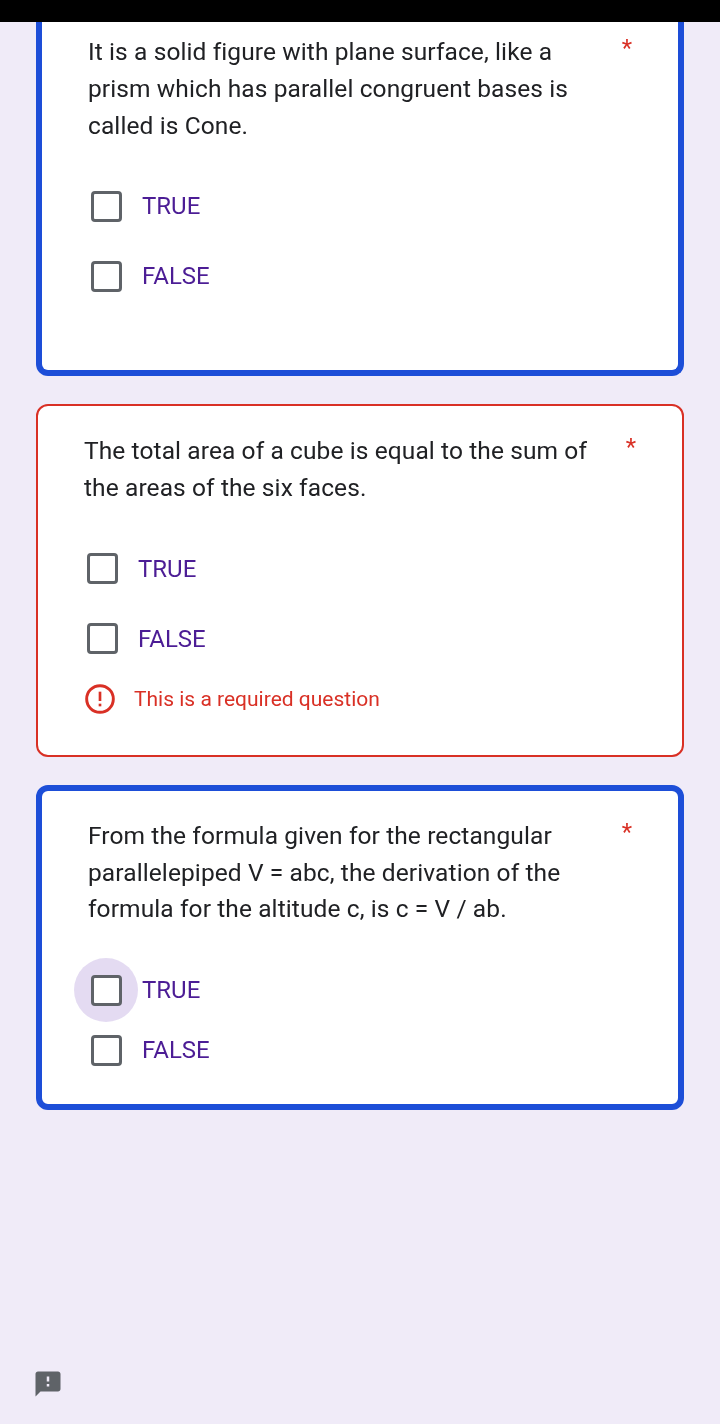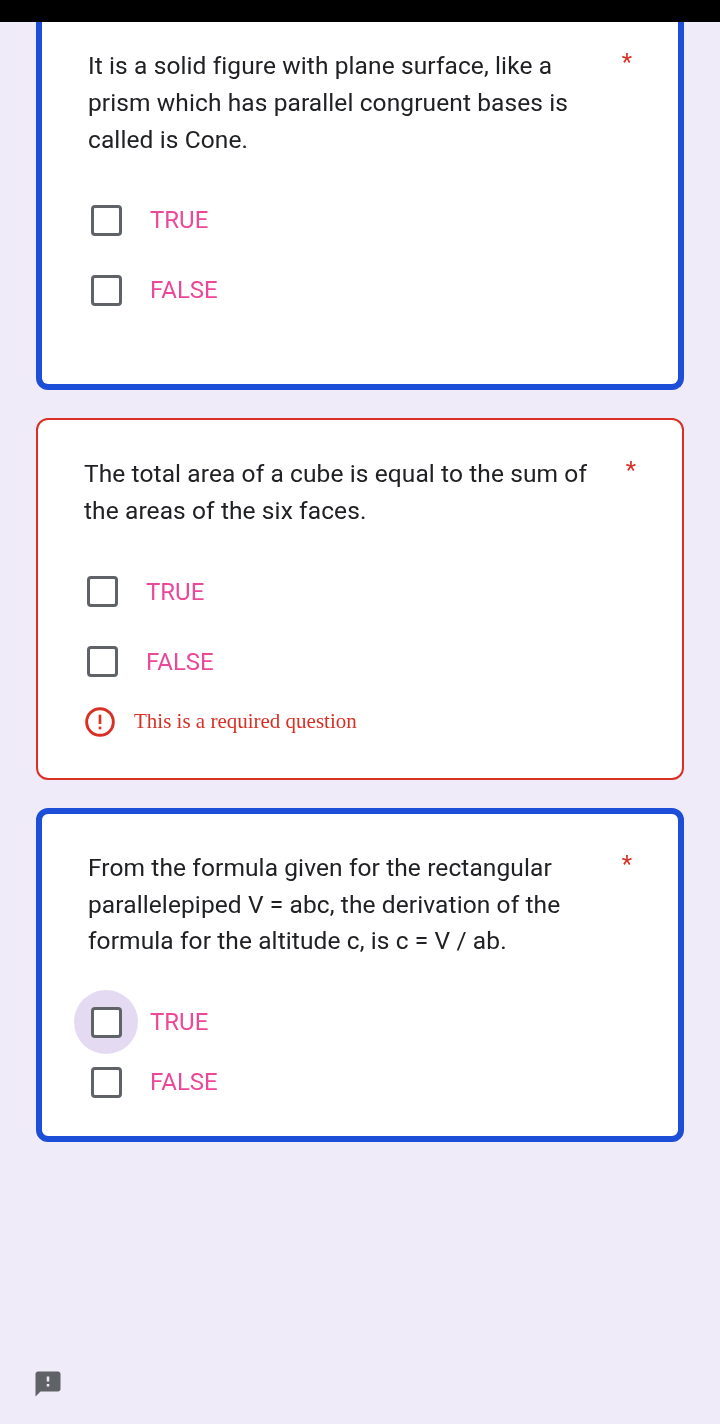--- a/index.html
+++ b/index.html
@@ -35,24 +35,24 @@
   .card.error {
     border: 2px solid #d93025;
   }
   .card.last {
     padding-bottom: 10px;
     margin-bottom: 0;
   }
   .question-row {
     display: flex;
     align-items: flex-start;
-    padding-top: 36px;
+    padding-top: 27px;
   }
   .card.first .question-row {
-    padding-top: 26px;
+    padding-top: 12px;
   }
   .question-text {
     font-size: 24.5px;
     line-height: 1.5;
     color: #202124;
     flex: 1;
     letter-spacing: 0.1px;
   }
   .required-star {
     color: #d93025;
@@ -96,29 +96,27 @@
     left: 50%;
     transform: translate(-50%, -50%);
     z-index: 0;
   }
   .checkbox-wrapper .checkbox {
     position: relative;
     z-index: 1;
   }
   .option-label {
     font-size: 24px;
-    color: #ec4899;
-    margin-left: 8px;
+    color: #4c1d95;
   }
   .error-message {
     display: flex;
     align-items: center;
     margin-top: 8px;
     color: #d93025;
-    font-family: Liberation Serif, serif;
   }
   .error-icon {
     width: 32px;
     height: 32px;
     margin-right: 18px;
     flex-shrink: 0;
   }
   .error-text {
     font-size: 21px;
   }

